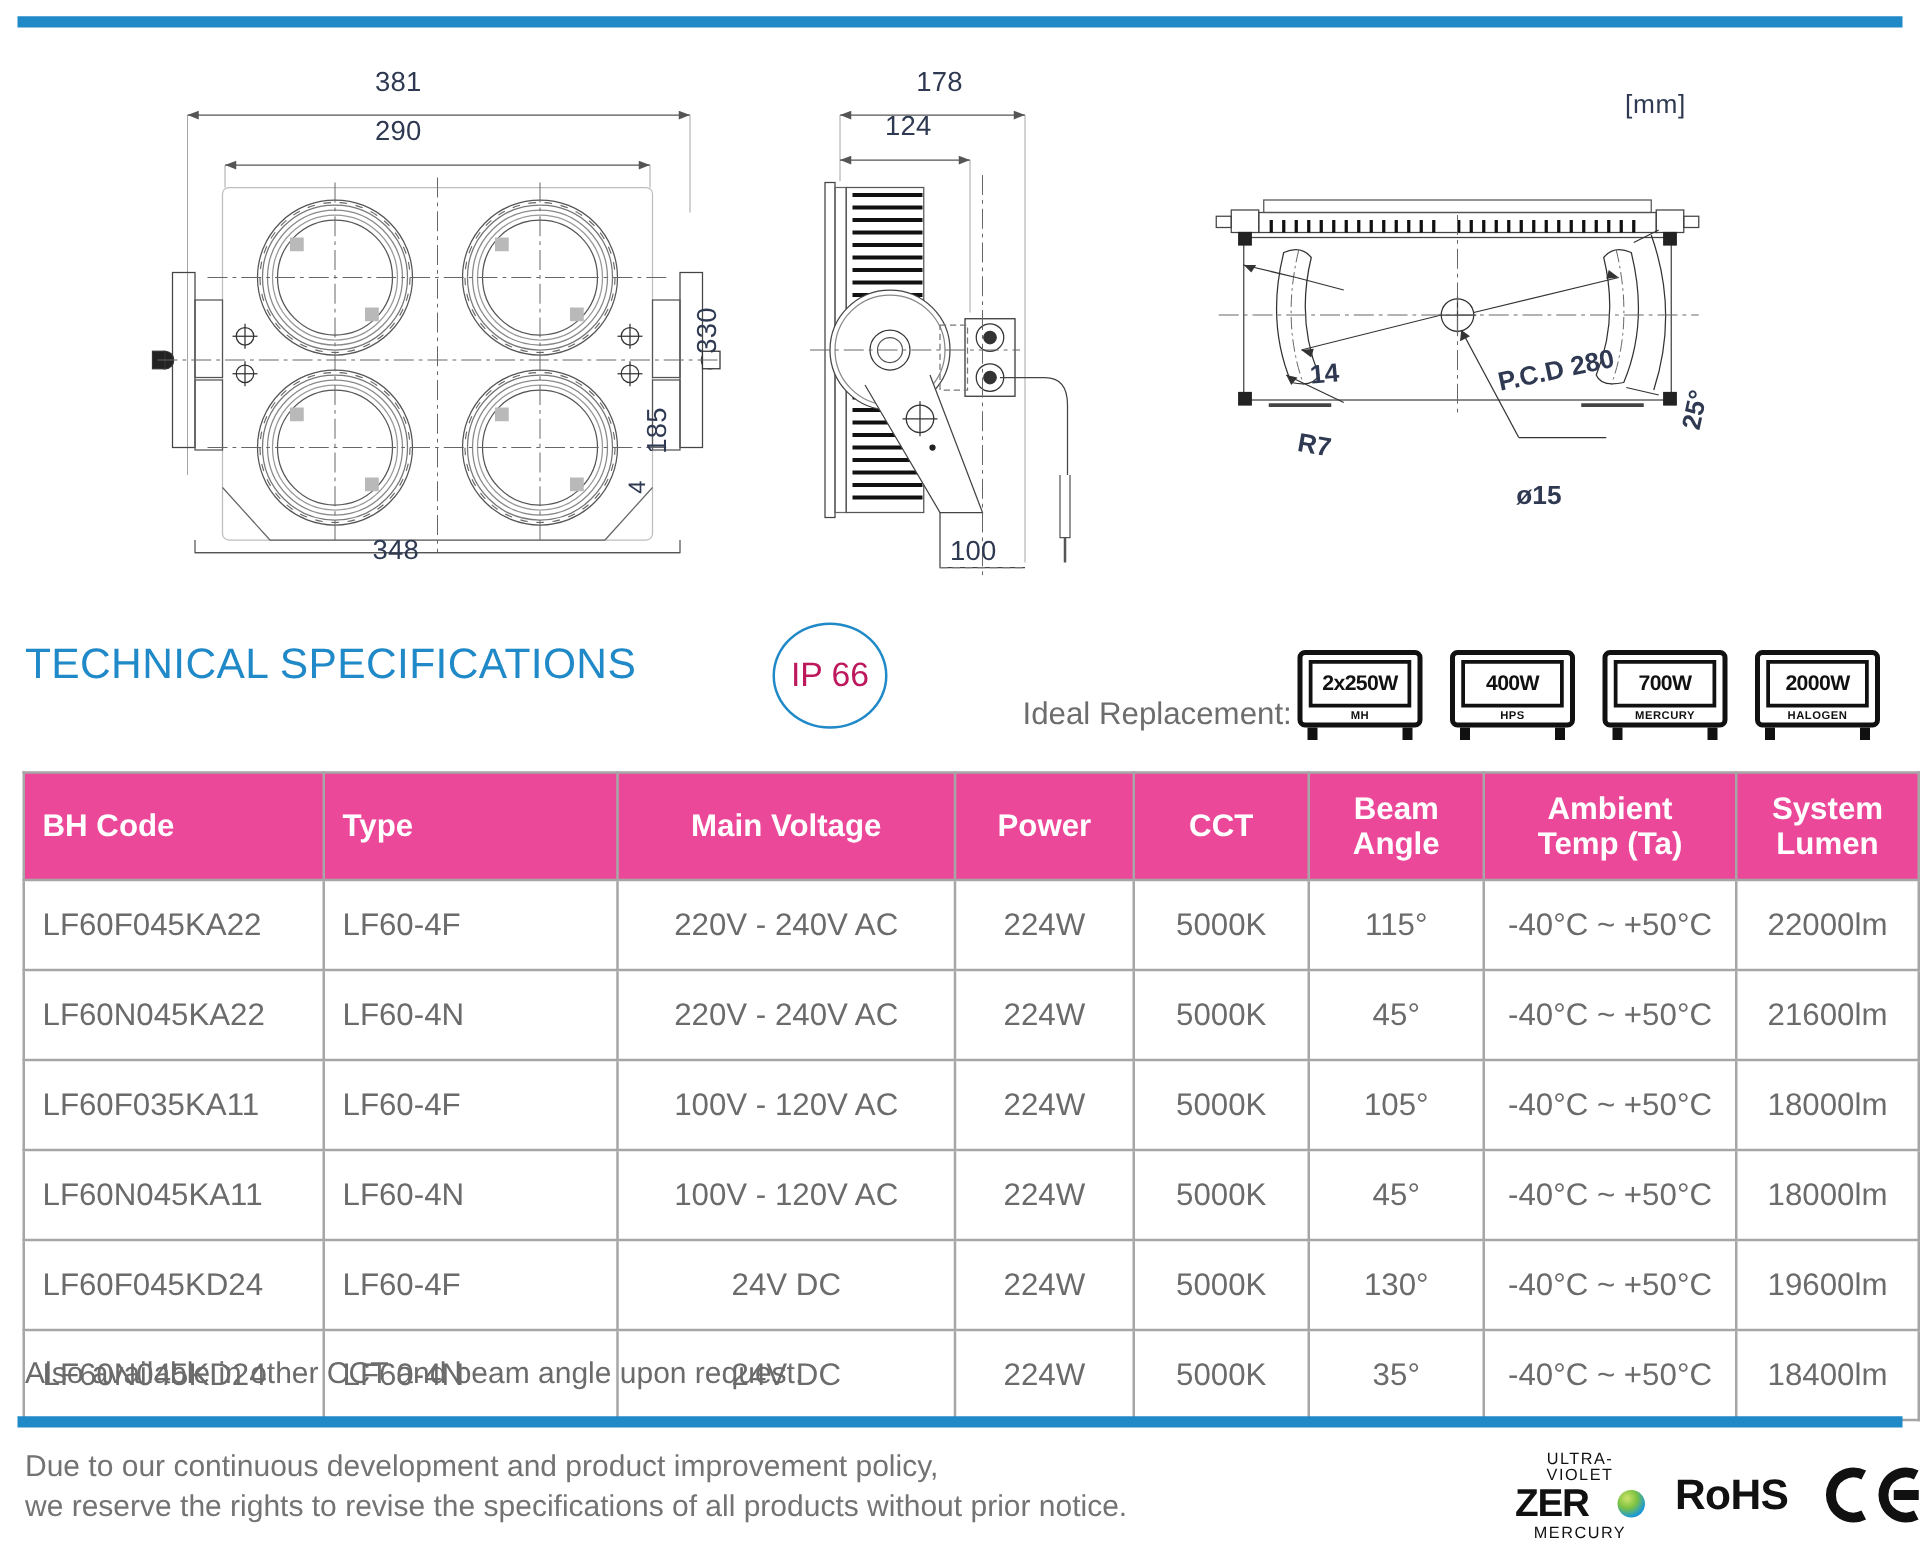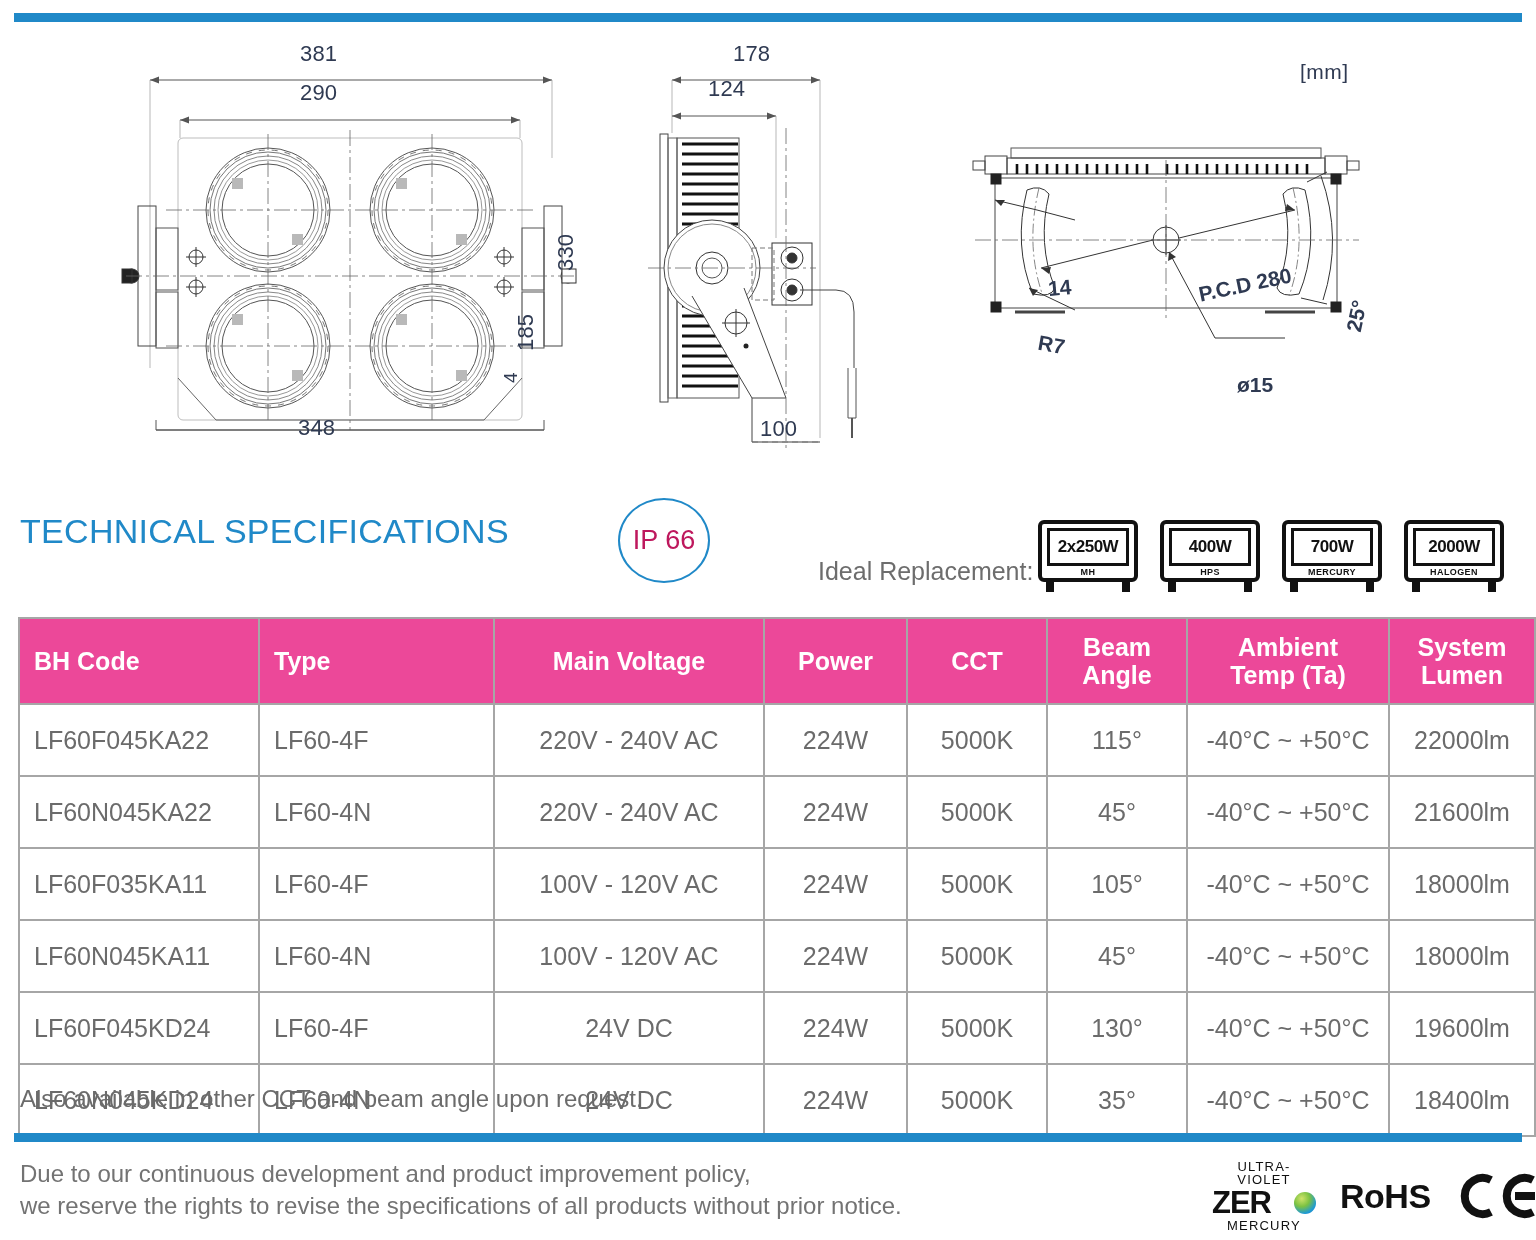--- a/index.html
+++ b/index.html
@@ -27,21 +27,21 @@
   .rule-bottom {
     position: absolute;
     left: 14px; top: 1133px;
     width: 1508px; height: 9px;
     background: #2089c8;
   }
 
   
   .drawings {
     position: absolute;
-    left: 0; top: 18px;
+    left: 0; top: 30px;
     width: 1536px; height: 455px;
   }
   .unit-label {
     position: absolute;
     left: 1300px; top: 42px;
     font-size: 21px;
     color: #2f3a52;
     letter-spacing: .5px;
   }
   .dwg { position: absolute; }
@@ -515,21 +515,21 @@
           <line x1="20" y1="112" x2="404" y2="112"></line>
           <line x1="211" y1="32" x2="211" y2="194"></line>
         </g>
       </g>
     </svg>
 
     <div class="ann" style="left:1048px; top:258px; transform:rotate(-5deg);">14</div>
     <div class="ann" style="left:1038px; top:315px; transform:rotate(10deg);">R7</div>
     <div class="ann" style="left:1198px; top:255px; transform:rotate(-12deg);">P.C.D 280</div>
     <div class="ann" style="left:1341px; top:286px; transform:rotate(-78deg);">25°</div>
-    <div class="ann" style="left:1213px; top:355px;margin-left:24px;">ø15</div>
+    <div class="ann" style="left:1213px; top:355px;">ø15</div>
   </div>
 
   <div class="sec-title">TECHNICAL SPECIFICATIONS</div>
   <div class="ip-badge">IP 66</div>
 
   <div class="repl-label">Ideal Replacement:</div>
   <div class="repl-row">
 
     <div class="lamp">
       <div class="lamp-body">

